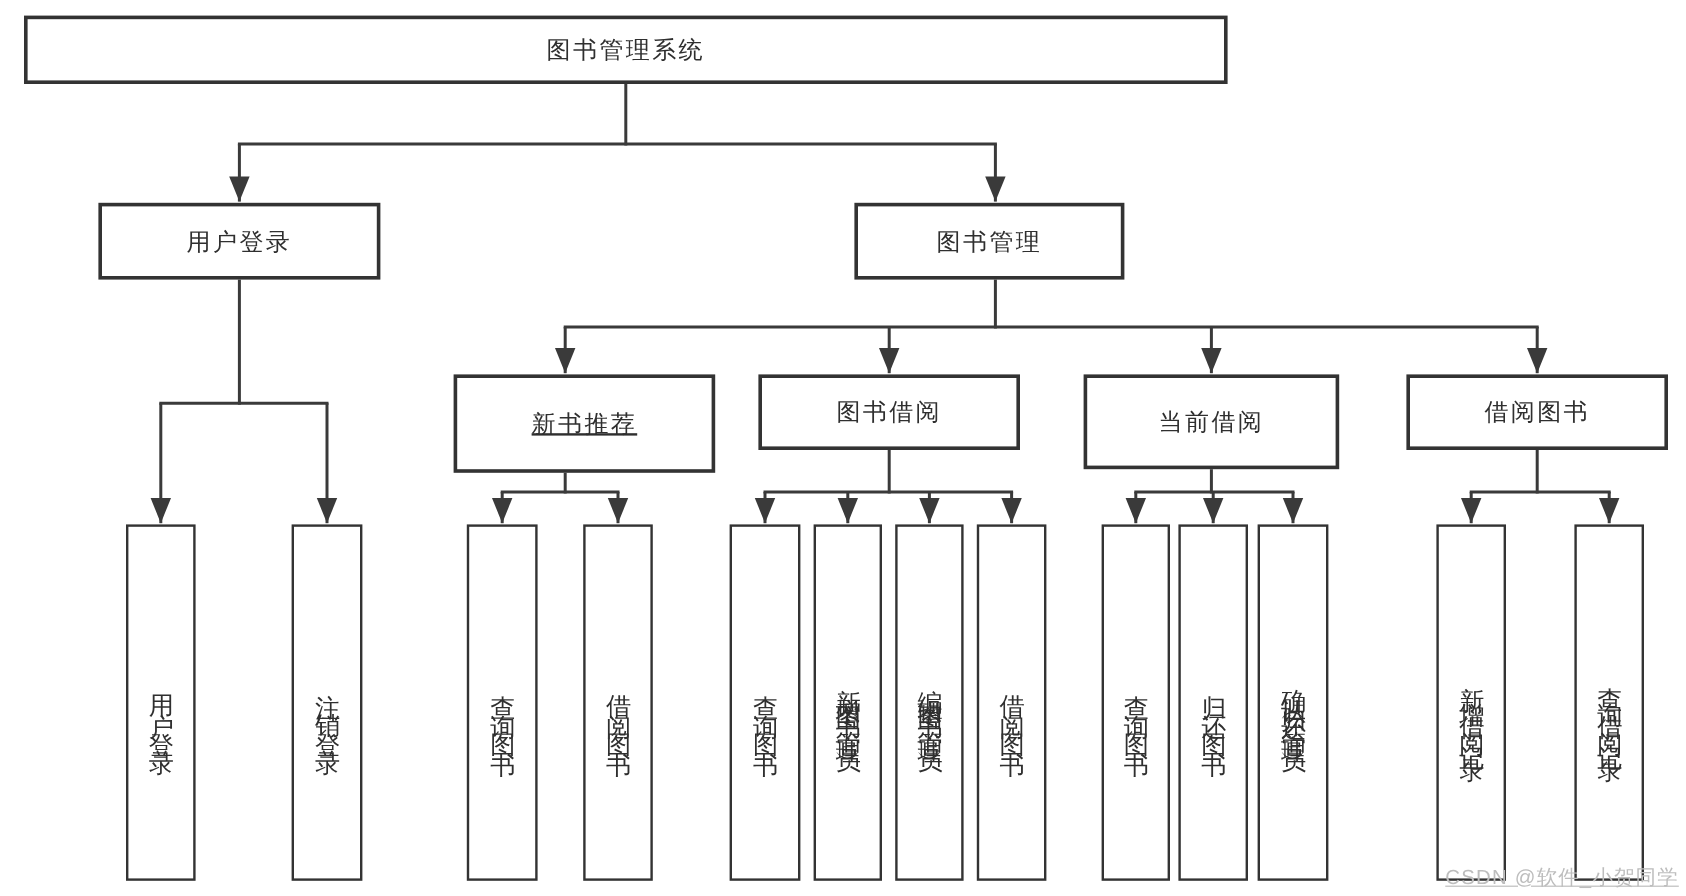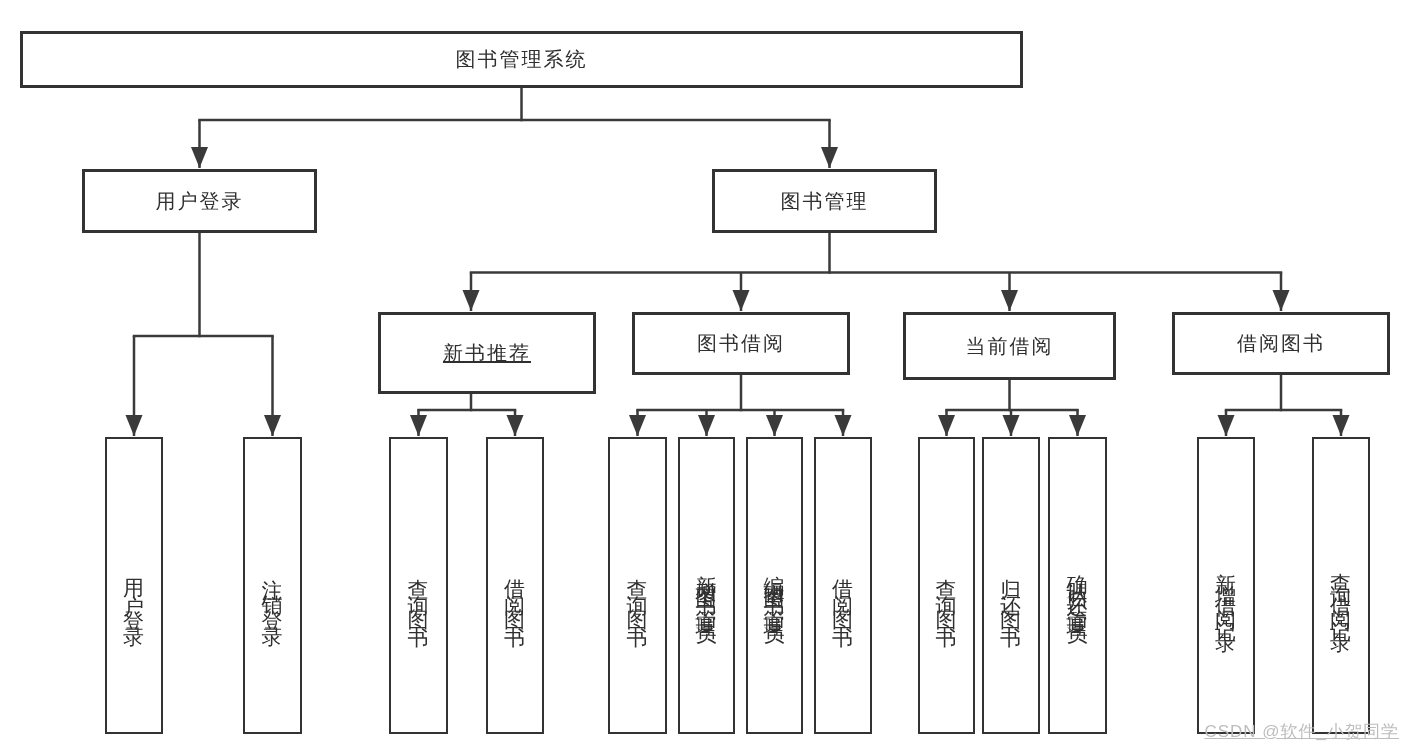--- a/index.html
+++ b/index.html
@@ -98,28 +98,28 @@
       <path d="M774.5,410 V436" marker-end="url(#arrowhead)"></path>
       <path d="M843,410 V436" marker-end="url(#arrowhead)"></path>
       <path d="M946.5,410 V436" marker-end="url(#arrowhead)"></path>
       <path d="M1011,410 V436" marker-end="url(#arrowhead)"></path>
       <path d="M1077.5,410 V436" marker-end="url(#arrowhead)"></path>
       <path d="M1226,410 V436" marker-end="url(#arrowhead)"></path>
       <path d="M1341,410 V436" marker-end="url(#arrowhead)"></path>
     </g>
   </svg>
 
-  <div class="node" style="left:20px; top:13px; width:1003px; height:57px;margin-top:18px;">图书管理系统</div>
+  <div class="node" style="left:20px; top:13px; width:1003px; height:57px;">图书管理系统</div>
 
   <div class="node" style="left:82px; top:169px; width:235px; height:64px;">用户登录</div>
   <div class="node" style="left:712px; top:169px; width:225px; height:64px;">图书管理</div>
 
   <div class="node" style="left:378px; top:312px; width:218px; height:82px;text-decoration:underline;">新书推荐</div>
   <div class="node" style="left:632px; top:312px; width:218px; height:63px;">图书借阅</div>
-  <div class="node" style="left:903px; top:312px; width:213px; height:68px;">当前借阅</div>
+  <div class="node" style="left:903px; top:312px; width:213px; height:79px;">当前借阅</div>
   <div class="node" style="left:1172px; top:312px; width:218px; height:63px;">借阅图书</div>
 
   <div class="node leaf" style="left:105px; top:437px; width:58px; height:297px;">
     <span class="vtext gap-lg">用户登录</span>
   </div>
   <div class="node leaf" style="left:243px; top:437px; width:59px; height:297px;">
     <span class="vtext gap-lg">注销登录</span>
   </div>
 
   <div class="node leaf" style="left:389px; top:437px; width:59px; height:297px;">

